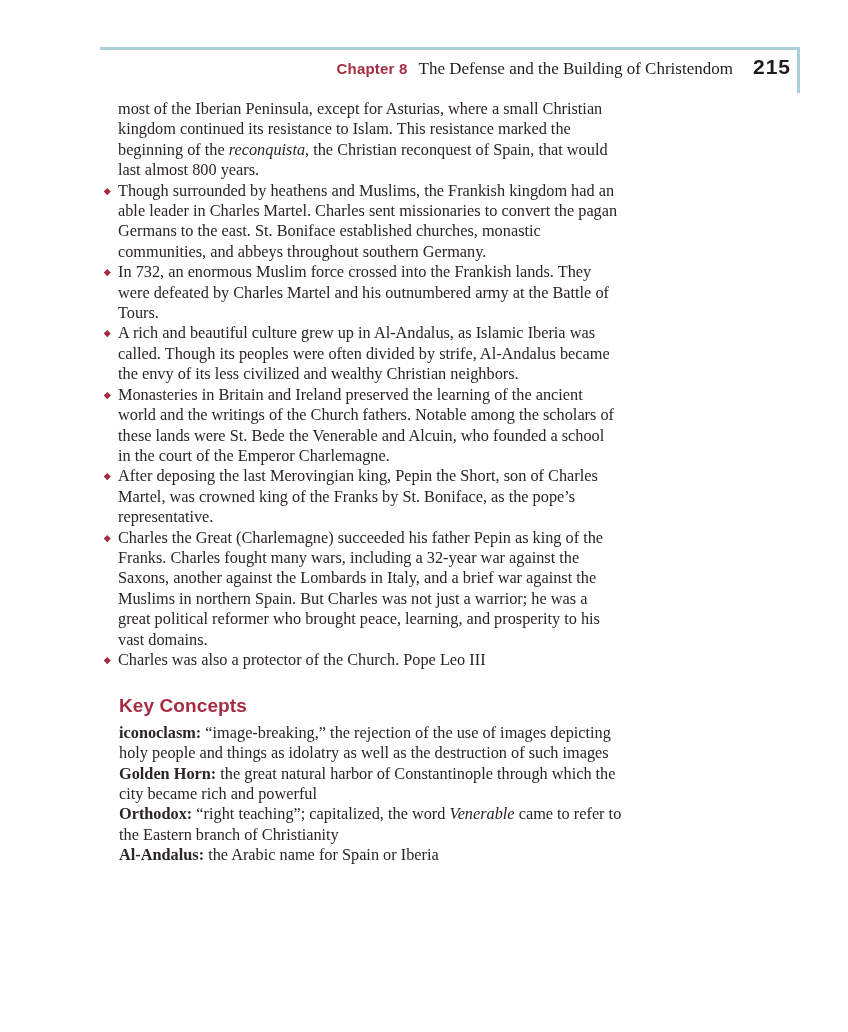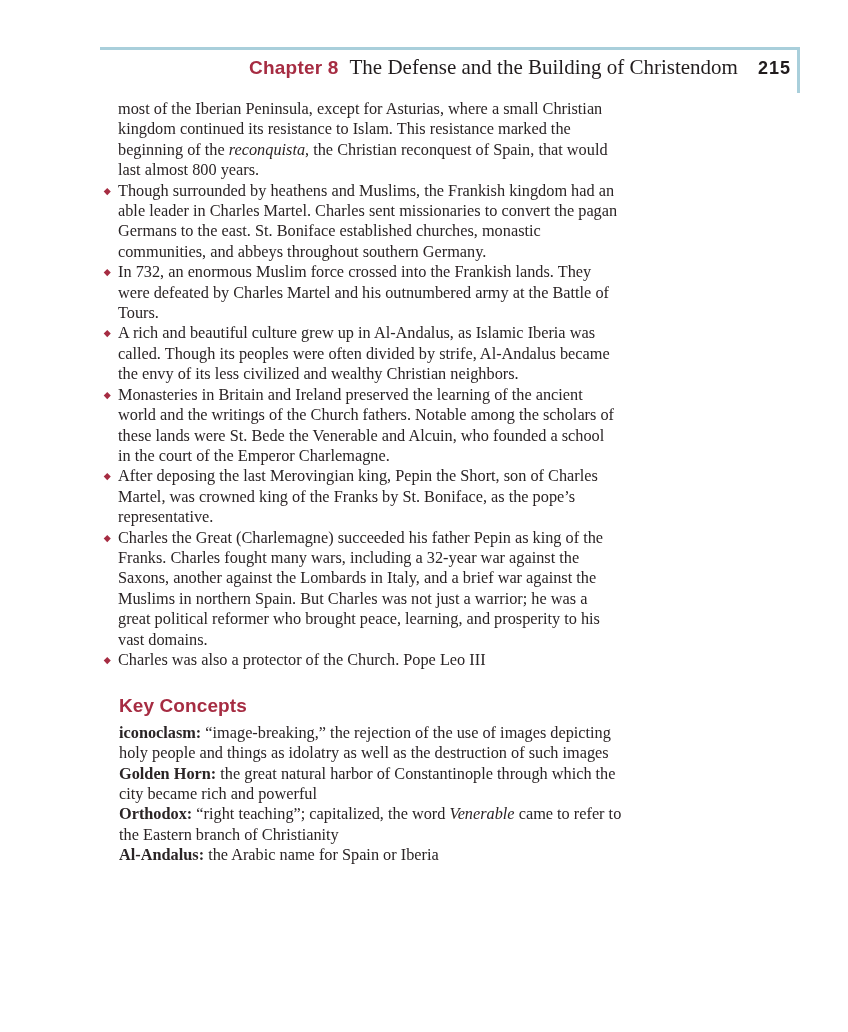--- a/index.html
+++ b/index.html
@@ -22,29 +22,29 @@
     position:absolute;left:797px;top:47px;width:3px;height:46px;
     background:var(--rule-blue);
   }
   .header-row{
     position:absolute;left:100px;top:55px;width:691px;
     display:flex;justify-content:flex-end;align-items:baseline;
     white-space:nowrap;
   }
   .chapter-label{
     font-family:"Liberation Sans", sans-serif;font-weight:700;
-    font-size:19px;color:var(--accent-red);letter-spacing:0.2px;
+    font-size:15px;color:var(--accent-red);letter-spacing:0.2px;
   }
   .chapter-title{
-    font-family:"Liberation Serif", serif;font-size:21px;
+    font-family:"Liberation Serif", serif;font-size:17px;
     color:#211c1d;margin-left:11px;
   }
   .page-number{
     font-family:"Liberation Sans", sans-serif;font-weight:700;
-    font-size:18px;color:#211c1d;margin-left:20px;letter-spacing:1px;
+    font-size:21px;color:#211c1d;margin-left:20px;letter-spacing:1px;
   }
   
   .content{
     position:absolute;left:103px;top:99px;width:517px;
     font-size:16.3px;line-height:20.4px;
   }
   .list-item{position:relative;padding-left:15px;}
   .bullet-icon{
     position:absolute;left:2px;top:8px;width:4.5px;height:4.5px;
     background:var(--accent-red);transform:rotate(45deg);

